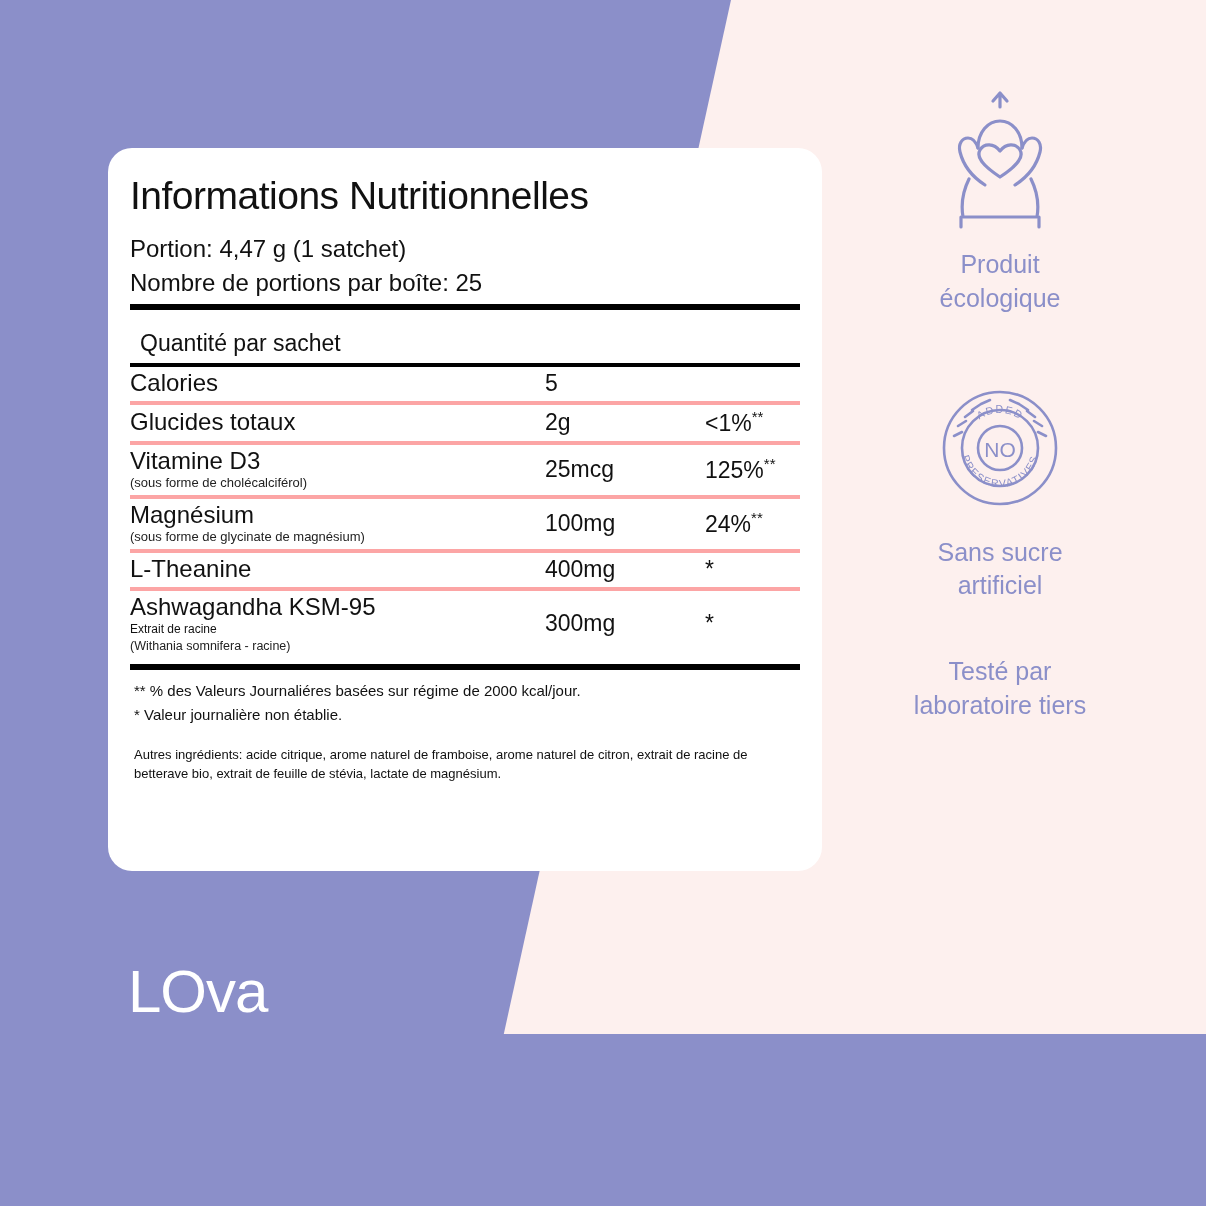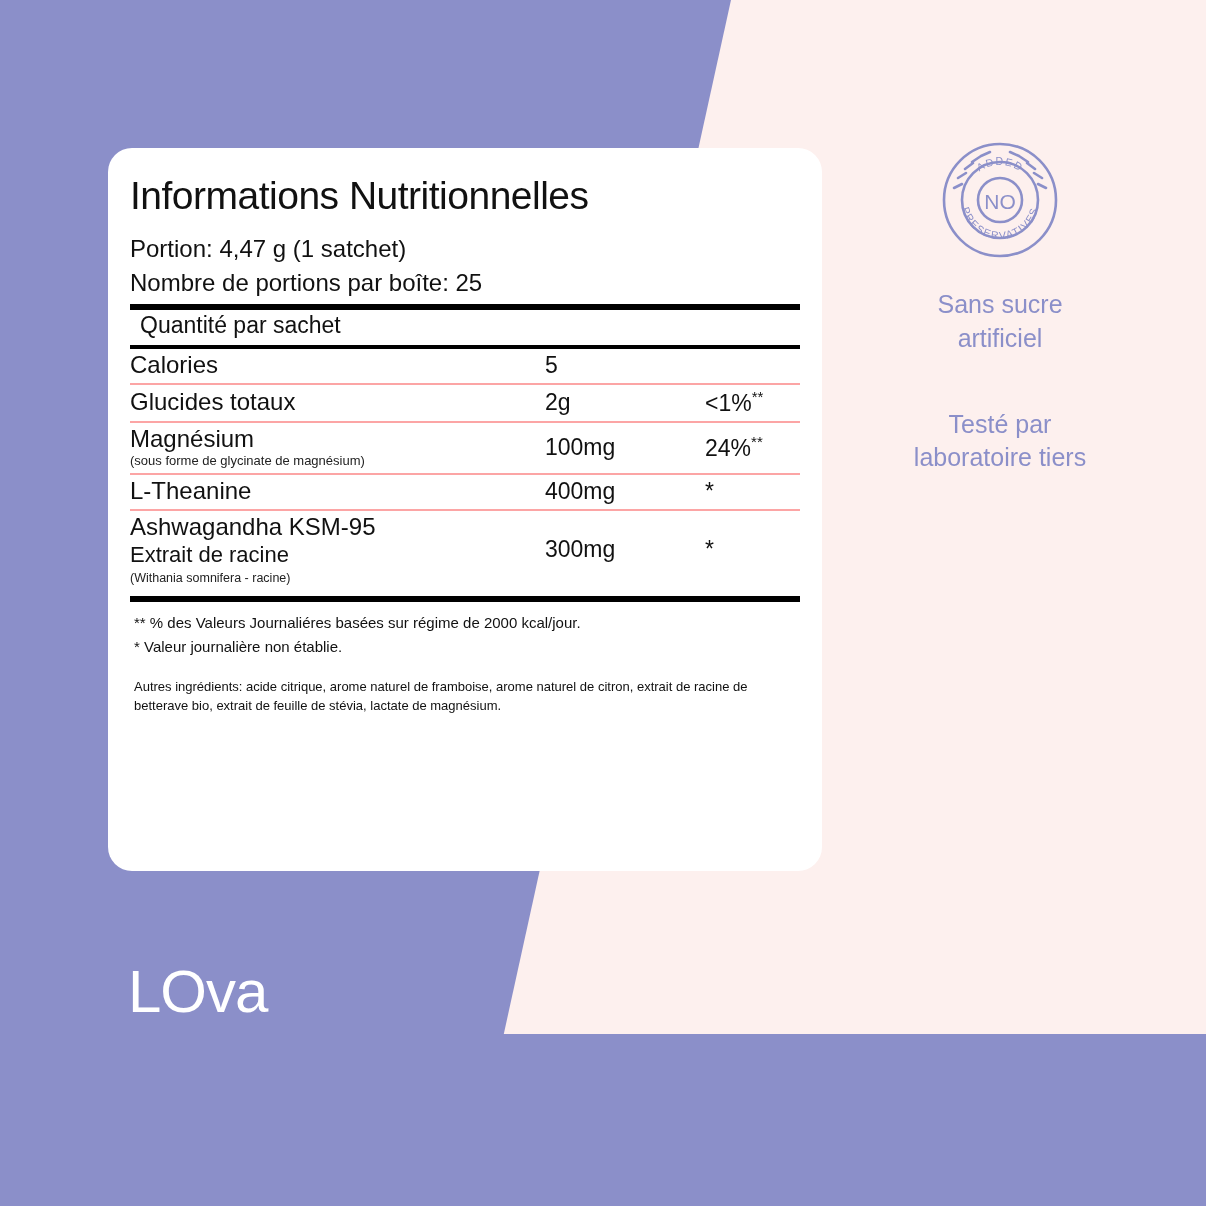--- a/index.html
+++ b/index.html
@@ -62,31 +62,31 @@
   .rule-thick {
     border-bottom: 6px solid #000;
     margin-top: 6px;
   }
   .rule-med {
     border-bottom: 4px solid #000;
   }
   .qty-line {
     font-size: 23px;
     color: #111;
-    padding: 2px 0 6px 10px;
+    padding: 20px 0 6px 10px;
   }
   table.nf {
     width: 100%;
     border-collapse: collapse;
     table-layout: fixed;
   }
   table.nf td {
     vertical-align: middle;
     padding: 3px 0 4px 0;
-    border-bottom: 2px solid #fca5a5;
+    border-bottom: 4px solid #fca5a5;
   }
   td.c-name {
     width: 415px;
     padding-left: 10px;
   }
   td.c-amt {
     width: 160px;
     text-align: left;
     font-size: 23px;
     color: #111;
@@ -104,21 +104,21 @@
     color: #111;
     line-height: 1.1;
   }
   .sub-note {
     font-size: 13px;
     color: #222;
     line-height: 1.2;
     margin-top: 1px;
   }
   .sub-note2 {
-    font-size: 22px;
+    font-size: 12px;
     color: #111;
     line-height: 1.2;
     margin-top: 2px;
   }
   .sub-note3 {
     font-size: 12.5px;
     color: #222;
     line-height: 1.2;
     margin-top: 2px;
   }
@@ -213,20 +213,28 @@
         </tr>
         <tr>
           <td class="c-name">
             <div class="nutr">Glucides totaux</div>
           </td>
           <td class="c-amt">2g</td>
           <td class="c-dv"><span>&lt;1%</span><span class="dagger">**</span></td>
         </tr>
         <tr>
           <td class="c-name">
+            <div class="nutr">Vitamine D3</div>
+            <div class="sub-note">(sous forme de cholécalciférol)</div>
+          </td>
+          <td class="c-amt">25mcg</td>
+          <td class="c-dv"><span>125%</span><span class="dagger">**</span></td>
+        </tr>
+        <tr>
+          <td class="c-name">
             <div class="nutr">Magnésium</div>
             <div class="sub-note">(sous forme de glycinate de magnésium)</div>
           </td>
           <td class="c-amt">100mg</td>
           <td class="c-dv"><span>24%</span><span class="dagger">**</span></td>
         </tr>
         <tr>
           <td class="c-name">
             <div class="nutr">L-Theanine</div>
           </td>
@@ -250,20 +258,35 @@
       <div class="footnotes">** % des Valeurs Journaliéres basées sur régime de 2000 kcal/jour.</div>
       <div class="footnotes" style="margin-top:2px;">* Valeur journalière non établie.</div>
       <div class="ingredients">Autres ingrédients: acide citrique, arome naturel de framboise, arome naturel de citron, extrait de racine de betterave bio, extrait de feuille de stévia, lactate de magnésium.</div>
     </div>
   </div>
 
   <div class="brand">LOva</div>
 
   <div class="features">
 
+    <div class="feature f1">
+      <div class="feature-icon">
+        <svg width="150" height="150" viewBox="0 0 150 150" fill="none" stroke="#8b8fc9" stroke-width="3.2" stroke-linecap="round" stroke-linejoin="round">
+          <path d="M75 22 l0 -10 M68 16 l7 -8 l7 8"></path>
+          <path d="M75 66 c-6 -8 -16 -8 -20 -1 c-4 7 2 15 20 27 c18 -12 24 -20 20 -27 c-4 -7 -14 -7 -20 1 z"></path>
+          <path d="M60 100 c-14 -9 -22 -21 -25 -33 c-2 -8 2 -14 8 -14 c5 0 8 4 10 10"></path>
+          <path d="M90 100 c14 -9 22 -21 25 -33 c2 -8 -2 -14 -8 -14 c-5 0 -8 4 -10 10"></path>
+          <path d="M53 63 c0 -16 10 -27 22 -27 c12 0 22 11 22 27"></path>
+          <path d="M44 94 c-6 12 -8 26 -6 38 l74 0 c2 -12 0 -26 -6 -38"></path>
+          <path d="M36 132 l0 10 M114 132 l0 10"></path>
+        </svg>
+      </div>
+      <div class="feature-label">Produit
+écologique</div>
+    </div>
 
     <div class="feature f2">
       <div class="feature-icon">
         <svg width="150" height="150" viewBox="0 0 150 150" fill="none">
           <g stroke="#8b8fc9" stroke-width="2.6" fill="none" stroke-linecap="round">
             <circle cx="75" cy="75" r="56"></circle>
             <circle cx="75" cy="75" r="38"></circle>
             <circle cx="75" cy="75" r="22"></circle>
             <path d="M40 44 l8 -6 M47 37 l9 -6 M56 31 l9 -4 M33 53 l8 -5 M29 63 l8 -4"></path>
             <path d="M110 44 l-8 -6 M103 37 l-9 -6 M94 31 l-9 -4 M117 53 l-8 -5 M121 63 l-8 -4"></path>

